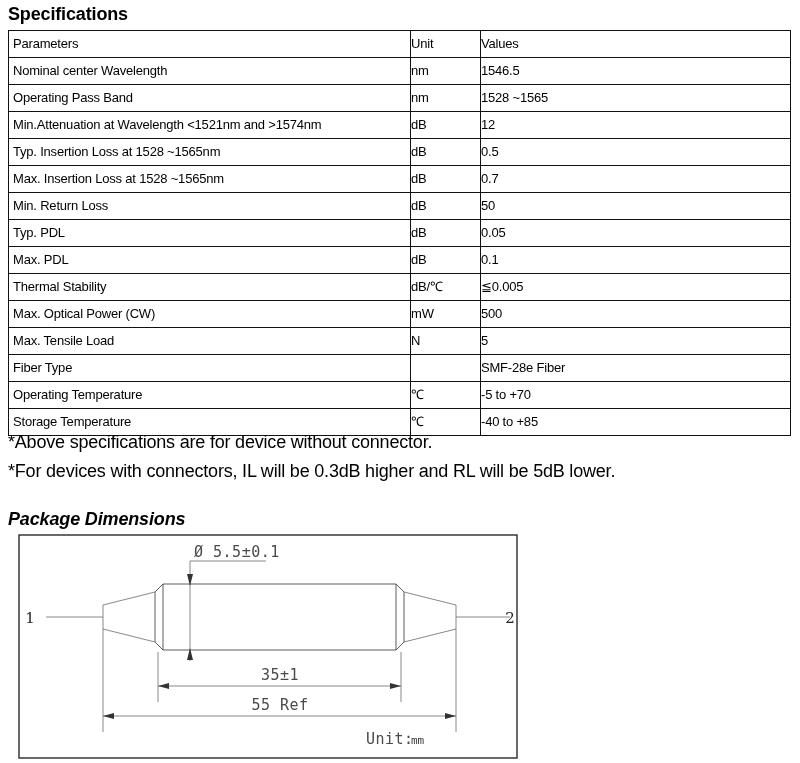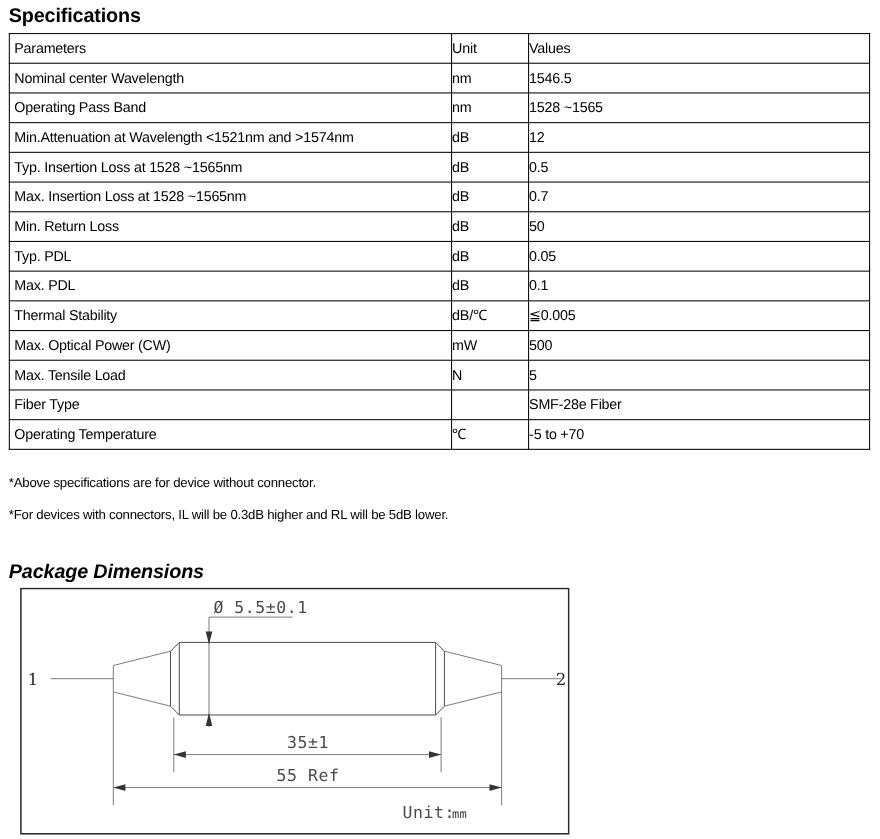--- a/index.html
+++ b/index.html
@@ -62,21 +62,21 @@
   #spec-table td.unit,
   #spec-table td.value {
     text-align: left;
   }
   .spec-row-header td { font-weight: normal; }
 
   
   .footnote {
     position: absolute;
     left: 8px;
-    font-size: 12px;
+    font-size: 18px;
     letter-spacing: -0.2px;
     white-space: nowrap;
   }
   #footnote-1 { top: 432px; }
   #footnote-2 { top: 461px; }
 
   
   #package-drawing {
     position: absolute;
     left: 18px;
@@ -184,20 +184,25 @@
         <tr>
           <td class="param">Fiber Type</td>
           <td class="unit"></td>
           <td class="value">SMF-28e Fiber</td>
         </tr>
         <tr>
           <td class="param">Operating Temperature</td>
           <td class="unit">℃</td>
           <td class="value">-5 to +70</td>
         </tr>
+        <tr>
+          <td class="param">Storage Temperature</td>
+          <td class="unit">℃</td>
+          <td class="value">-40 to +85</td>
+        </tr>
       </tbody>
   </table>
 
   <div class="footnote" id="footnote-1">*Above specifications are for device without connector.</div>
   <div class="footnote" id="footnote-2">*For devices with connectors, IL will be 0.3dB higher and RL will be 5dB lower.</div>
 
   <div class="section-heading" id="heading-package">Package Dimensions</div>
 
   <div id="package-drawing">
     <svg width="500" height="225" viewBox="0 0 500 225" xmlns="http://www.w3.org/2000/svg">

